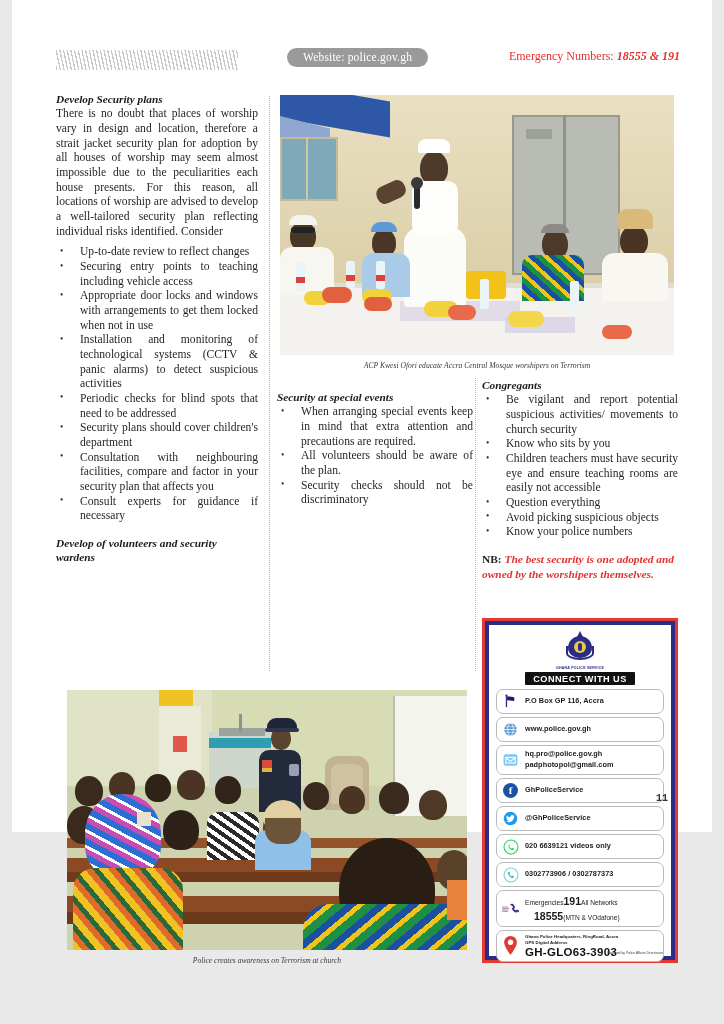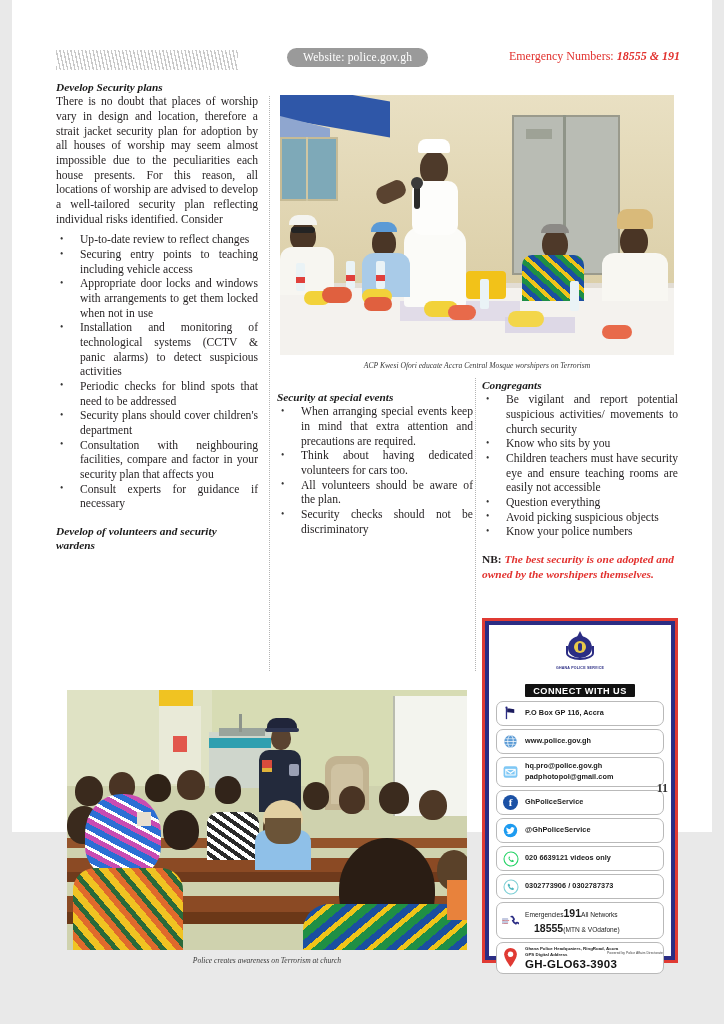--- a/index.html
+++ b/index.html
@@ -34,21 +34,21 @@
   }
   .emergency {
     position:absolute; right:0; top:5px;
     color:#e2322f; font-size:12px; white-space:nowrap;
   }
   .emergency .em-label { font-family:Liberation Serif, serif; }
   .emergency .em-nums { font-style:italic; font-weight:bold; }
 
   
   .col { position:absolute; }
-  .col-left  { left:44px;  top:80px;  width:202px; }
+  .col-left  { left:44px;  top:92px;  width:202px; }
   .col-mid2  { left:265px; top:378px; width:196px; }
   .col-right { left:470px; top:378px; width:196px; }
 
   .vrule {
     position:absolute; width:0; border-left:1.4px dotted #b4b4b4;
   }
 
   h3.sub {
     margin:0 0 1px 0;
     font-size:11.3px; font-style:italic; font-weight:bold;
@@ -120,21 +120,21 @@
     content:""; position:absolute; left:4px; top:2px; width:4px; height:8px;
     background:#2b2d84; border-radius:2px;
   }
   .crest-wreath {
     position:absolute; left:1px; top:15px; width:28px; height:14px;
     border:2px solid #2b2d84; border-top:none;
     border-radius:0 0 50% 50%;
   }
   .gps-name { font-size:3.6px; font-weight:bold; color:#2b2d84; letter-spacing:.2px; text-align:center; margin-top:1px; }
   .connect-bar {
-    display:block; margin:14px auto 4px auto; background:#111111; color:#ffffff;
+    display:block; margin:2px auto 4px auto; background:#111111; color:#ffffff;
     font-size:9.2px; font-weight:bold; letter-spacing:.45px;
     padding:1.5px 8px; text-align:center; width:fit-content;
     border-radius:1px;
   }
   .crow {
     display:flex; align-items:center; gap:6px;
     border:1px solid #b9b9b9; border-radius:7px;
     padding:3px 5px; margin-bottom:3.2px; min-height:22px;
     background:#fff;
   }
@@ -143,23 +143,23 @@
   .ico-circle { width:15px;height:15px;border-radius:50%; display:flex;align-items:center;justify-content:center; color:#fff; font-weight:bold; }
   .ico-fb   { background:#1b51a5; font-family:"Liberation Serif",serif; font-size:11px; }
   .emer-row { align-items:center; }
   .emer-txt { font-size:6.6px; color:#1b1b1b; line-height:1.35; }
   .emer-big { font-size:10.5px; font-weight:bold; }
   .gps-row .gpsl1 { font-size:4.4px; color:#222; font-weight:bold; line-height:1.35; }
   .gps-code { font-size:11.5px; font-weight:bold; color:#111; letter-spacing:.3px; }
   .card-credit { position:absolute; right:8px; bottom:1px; font-size:3.4px; color:#444; }
 
   .pagenum {
-    position:absolute; right:44px; bottom:36px;
-    font-size:12px; font-weight:bold; color:#333;
-    font-family:Liberation Serif, serif;
+    position:absolute; right:44px; bottom:28px;
+    font-size:10px; font-weight:bold; color:#333;
+    font-family:Liberation Mono, monospace;
   }
 </style>
 </head>
 <body>
 
 <div class="page">
 
   <div class="masthead">
     <div class="hatch"></div>
     <div class="website-pill">Website: police.gov.gh</div>
@@ -254,21 +254,20 @@
     <div class="sh" style="left:228px;top:216px;width:36px;height:16px;background:#f3d64a;border-radius:8px;"></div>
     <div class="sh" style="left:322px;top:230px;width:30px;height:14px;background:#e86a4a;border-radius:7px;"></div>
   </div>
   <div class="caption cap1">ACP Kwesi Ofori educate Accra Central Mosque worshipers on Terrorism</div>
 
   <div class="col col-mid2">
     <div class="gap12"></div>
     <h3 class="sub">Security at special events</h3>
     <ul class="bul">
       <li>When arranging special events keep in mind that extra attention and precautions are required.</li>
-      <li>Think about having dedicated volunteers for cars too.</li>
       <li>All volunteers should be aware of the plan.</li>
       <li>Security checks should not be discriminatory</li>
     </ul>
   </div>
 
   <div class="col col-right">
     <h3 class="sub">Congregants</h3>
     <ul class="bul">
       <li>Be vigilant and report potential suspicious activities/ movements to church security</li>
       <li>Know who sits by you</li>

